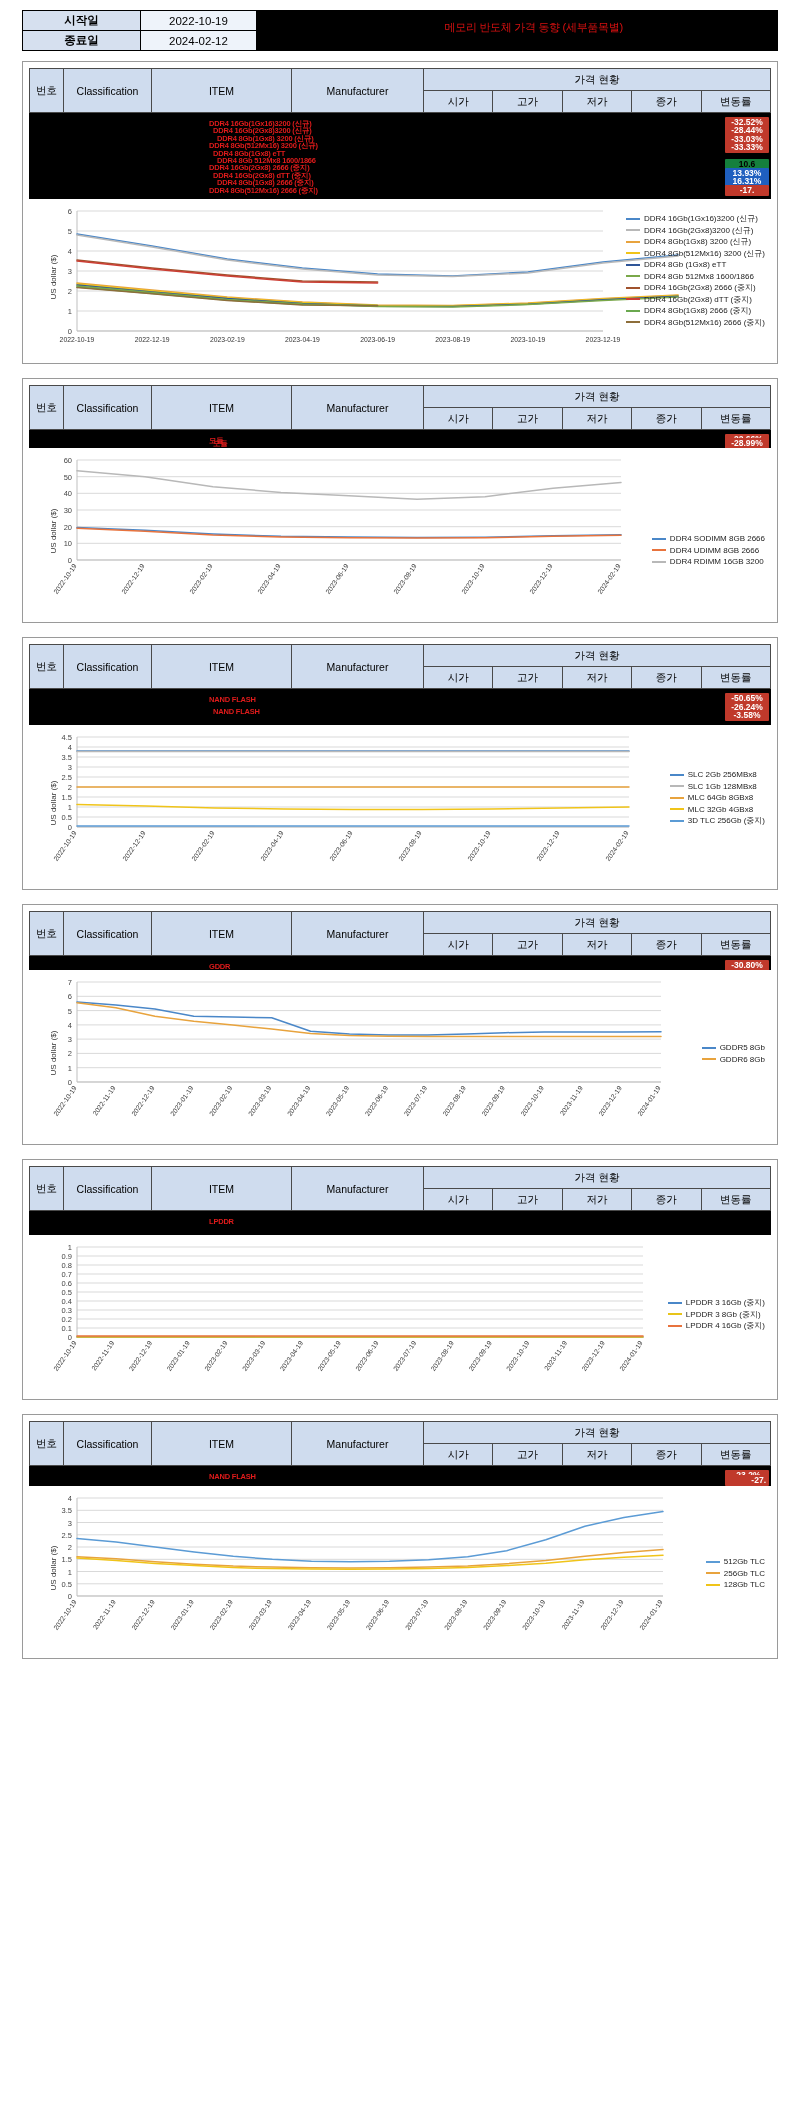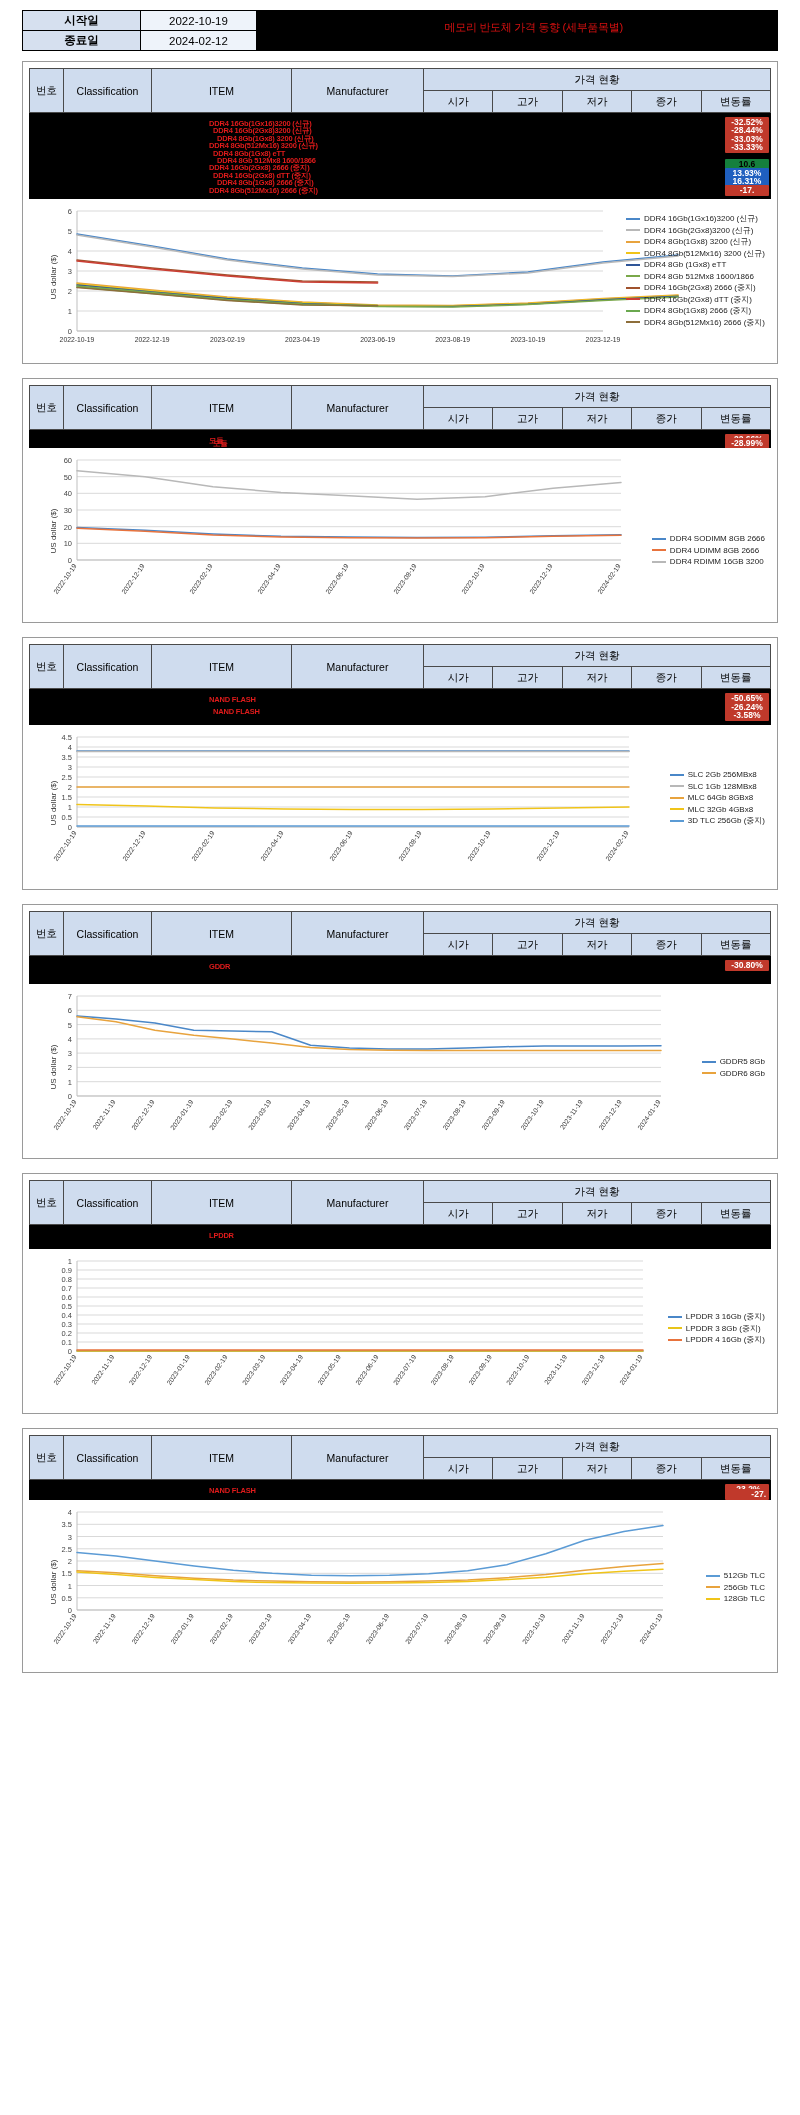--- a/index.html
+++ b/index.html
@@ -407,21 +407,21 @@
     </tr>
     <tr>
       <th class="c-p hdr">시가</th>
       <th class="c-p hdr">고가</th>
       <th class="c-p hdr">저가</th>
       <th class="c-p hdr">종가</th>
       <th class="c-rate hdr">변동률</th>
     </tr>
   </tbody>
         </table>
-        <div class="blackband" style="height:28px;text-decoration:underline;">
+        <div class="blackband" style="height:14px;text-decoration:underline;">
           <div class="redtxt" style="left:180px; top:6px;">GDDR</div>
           <div class="badge neg" style="top:4px;">-30.80%</div>
         </div>
         <div class="chartbox">
           <div class="ylab">US dollar ($)</div>
           <svg width="740" height="160">
             <rect x="0" y="0" width="740" height="160" fill="#ffffff"></rect>
             <line x1="46" y1="108.0" x2="630" y2="108.0" stroke="#d9d9d9" stroke-width="1"></line>
             <text x="41" y="111.0" font-size="7.5" fill="#444" text-anchor="end" font-family="Liberation Sans, sans-serif">0</text>
             <line x1="46" y1="93.7" x2="630" y2="93.7" stroke="#d9d9d9" stroke-width="1"></line>

